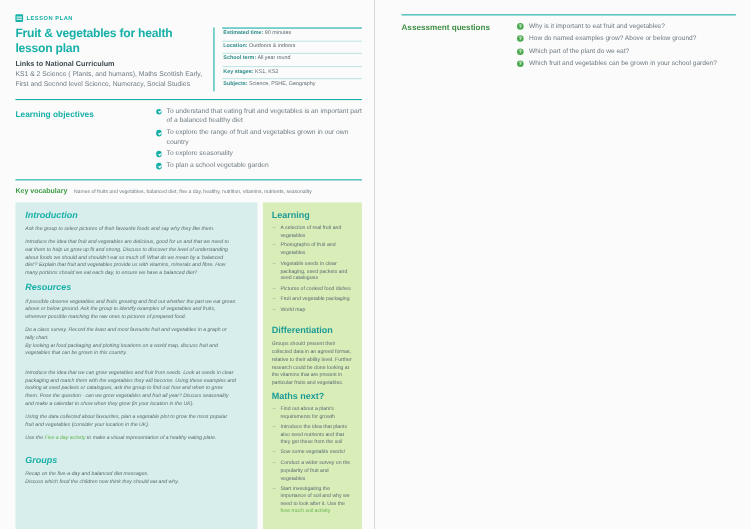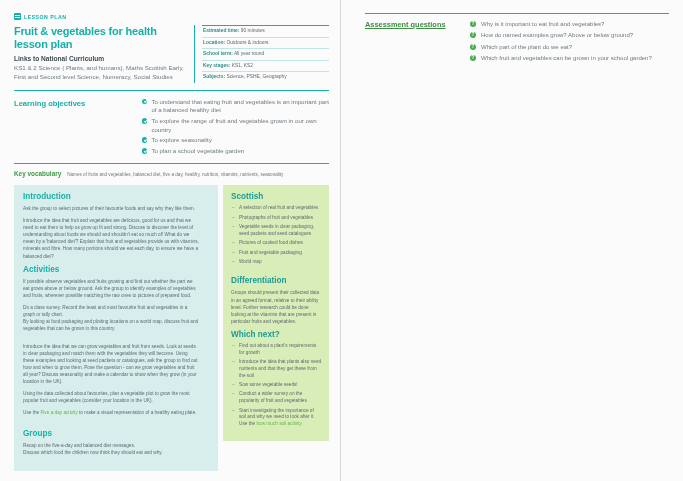--- a/index.html
+++ b/index.html
@@ -51,21 +51,21 @@
   }
   .obj-text{font-size:6.1px;line-height:1.38;color:#6e7a80;}
 
   
   .vocab{display:flex;gap:6px;align-items:baseline;padding:6px 0 7px 0;}
   .vocab-head{font-size:6.4px;font-weight:bold;color:#3e9b45;flex:0 0 auto;}
   .vocab-text{font-size:4.6px;color:#6e7a80;line-height:1.3;}
 
   
   .panels{display:flex;gap:5px;}
-  .panel-teal{width:204px;flex:0 0 auto;background:#d7eeec;padding:7px 19px 10px 9px;box-sizing:border-box;}
+  .panel-teal{width:220px;flex:0 0 auto;background:#d7eeec;padding:7px 19px 10px 9px;box-sizing:border-box;font-style:italic;}
   .panel-green{flex:1 1 auto;background:#d9edb9;padding:7px 7px 10px 8px;box-sizing:border-box;align-self:flex-start;}
 
   h2.sec{font-size:8.2px;font-weight:bold;color:#17b0a8;margin:0 0 4px 0;}
   h2.sec.green{color:#1c9b96;}
   .para{font-size:4.7px;line-height:1.5;color:#5c6a70;margin:0 0 5px 0;}
   .para.tight{margin-bottom:0;}
   .gap{height:6px;}
   a.inline-link{color:#64b44a;text-decoration:none;}
 
   ul.dash{list-style:none;margin:0;padding:0;}
@@ -73,21 +73,21 @@
     font-size:4.7px;line-height:1.45;color:#5c6a70;
     padding-left:8px;position:relative;margin-bottom:2.6px;
   }
   ul.dash li:before{content:"–";position:absolute;left:1px;top:0;color:#7c8a90;}
 
   .panel-green h2.sec{margin-top:0;}
   .block-gap{height:8px;}
 
   
   .assess-wrap{display:flex;gap:10px;border-top:1.5px solid #17b0a8;padding-top:6px;}
-  .assess-head{width:95px;flex:0 0 auto;font-size:7.4px;font-weight:bold;color:#3e8e43;text-decoration:underline;}
+  .assess-head{width:95px;flex:0 0 auto;font-size:7.4px;font-weight:bold;color:#3e8e43;}
   .assess-list{flex:1 1 auto;}
   .assess-item{display:flex;gap:5px;margin-bottom:3.4px;}
   .qmark{
     width:6px;height:6px;border-radius:50%;background:#4ba94f;flex:0 0 auto;margin-top:.6px;
     color:#fff;font-size:4.6px;font-weight:bold;line-height:6px;text-align:center;
   }
   .assess-text{font-size:6px;line-height:1.35;color:#6e7a80;}
 </style>
 </head>
 <body>
@@ -158,53 +158,53 @@
       <span class="vocab-text">Names of fruits and vegetables, balanced diet, five a day, healthy, nutrition, vitamins, nutrients, seasonality</span>
     </div>
 
     <div class="panels">
 
       <div class="panel-teal">
         <h2 class="sec">Introduction</h2>
         <p class="para">Ask the group to select pictures of their favourite foods and say why they like them.</p>
         <p class="para">Introduce the idea that fruit and vegetables are delicious, good for us and that we need to eat them to help us grow up fit and strong. Discuss to discover the level of understanding about foods we should and shouldn't eat so much of! What do we mean by a 'balanced diet'?  Explain that fruit and vegetables provide us with vitamins, minerals and fibre. How many portions should we eat each day, to ensure we have a balanced diet?</p>
 
-        <h2 class="sec">Activities</h2>
+        <h2 class="sec">Resources</h2>
         <p class="para">If possible observe vegetables and fruits growing and find out whether the part we eat grows above or below ground. Ask the group to identify examples of vegetables and fruits, wherever possible matching the raw ones to pictures of prepared food.</p>
         <p class="para tight">Do a class survey.  Record the least and most favourite fruit and vegetables in a graph or tally chart.</p>
         <p class="para">By looking at food packaging and plotting locations on a world map, discuss fruit and vegetables that can be grown in this country.</p>
         <div class="gap"></div>
         <p class="para">Introduce the idea that we can grow vegetables and fruit from seeds. Look at seeds in clear packaging and match them with the vegetables they will become. Using these examples and looking at seed packets or catalogues, ask the group to find out how and when to grow them. Pose the question - can we grow vegetables and fruit all year? Discuss seasonality and make a calendar to show when they grow (in your location in the UK).</p>
         <p class="para">Using the data collected about favourites, plan a vegetable plot to grow the most popular fruit and vegetables (consider your location in the UK).</p>
         <p class="para">
           <span>Use the </span><a class="inline-link" href="#">Five a day activity</a><span>  to make a visual representation of a healthy eating plate.</span>
         </p>
 
         <div class="block-gap"></div>
         <h2 class="sec">Groups</h2>
         <p class="para tight">Recap on the five-a-day and balanced diet messages.</p>
         <p class="para">Discuss which food the children now think they should eat and why.</p>
       </div>
 
       <div class="panel-green">
-        <h2 class="sec green">Scottish</h2>
+        <h2 class="sec green">Learning</h2>
         <ul class="dash">
           <li>A selection of real fruit and vegetables</li>
           <li>Photographs of fruit and vegetables</li>
           <li>Vegetable seeds in clear packaging, seed packets and seed catalogues</li>
           <li>Pictures of cooked food dishes</li>
           <li>Fruit and vegetable packaging</li>
           <li>World map</li>
         </ul>
 
         <div class="block-gap"></div>
         <h2 class="sec green">Differentiation</h2>
         <p class="para">Groups should present their collected data in an agreed format, relative  to their ability level. Further research could be done looking at the vitamins that are present in particular fruits and vegetables.</p>
 
-        <h2 class="sec green">Which next?</h2>
+        <h2 class="sec green">Maths next?</h2>
         <ul class="dash">
           <li>Find out about a plant's requirements for growth</li>
           <li>Introduce the idea that plants also need nutrients and that they get these from the soil</li>
           <li>Sow some vegetable seeds!</li>
           <li>Conduct a wider survey on the popularity of fruit and vegetables</li>
           <li><span>Start investigating the importance of soil and why we need to look after it. Use the </span><a class="inline-link" href="#">how much soil activity</a></li>
         </ul>
       </div>
 
     </div>

